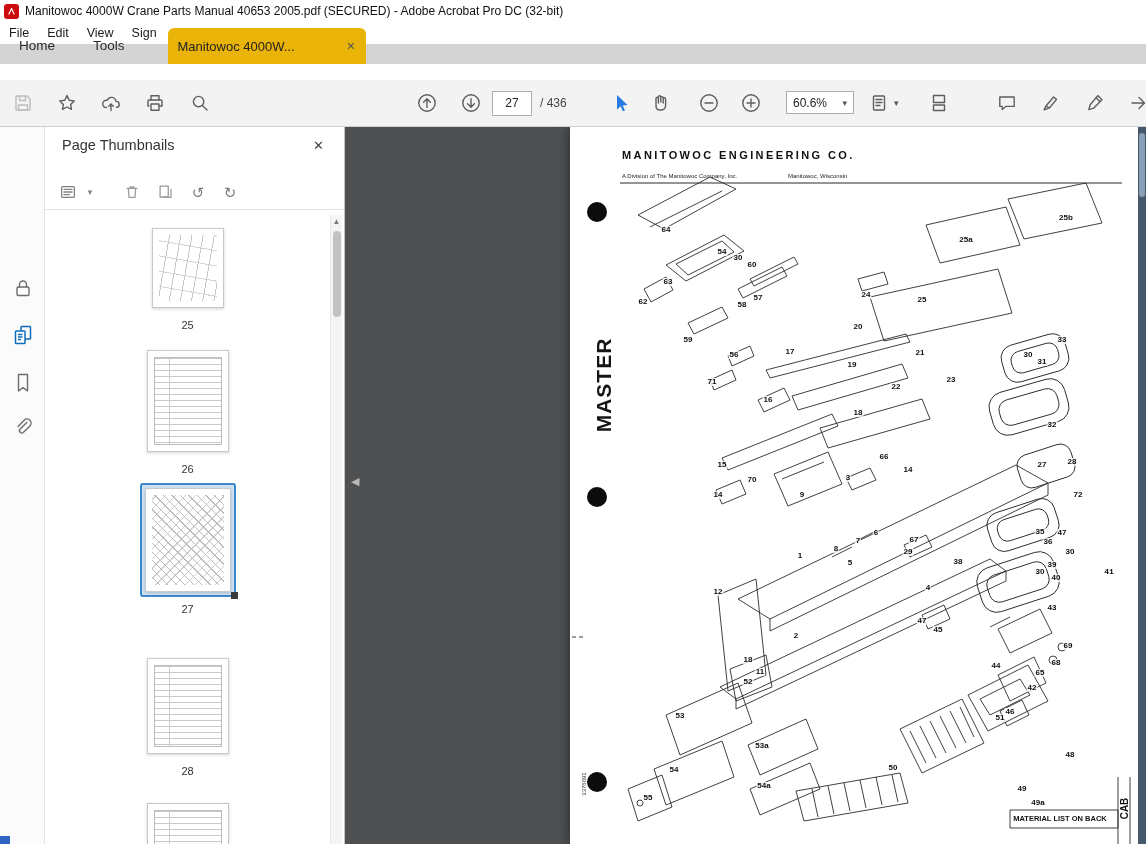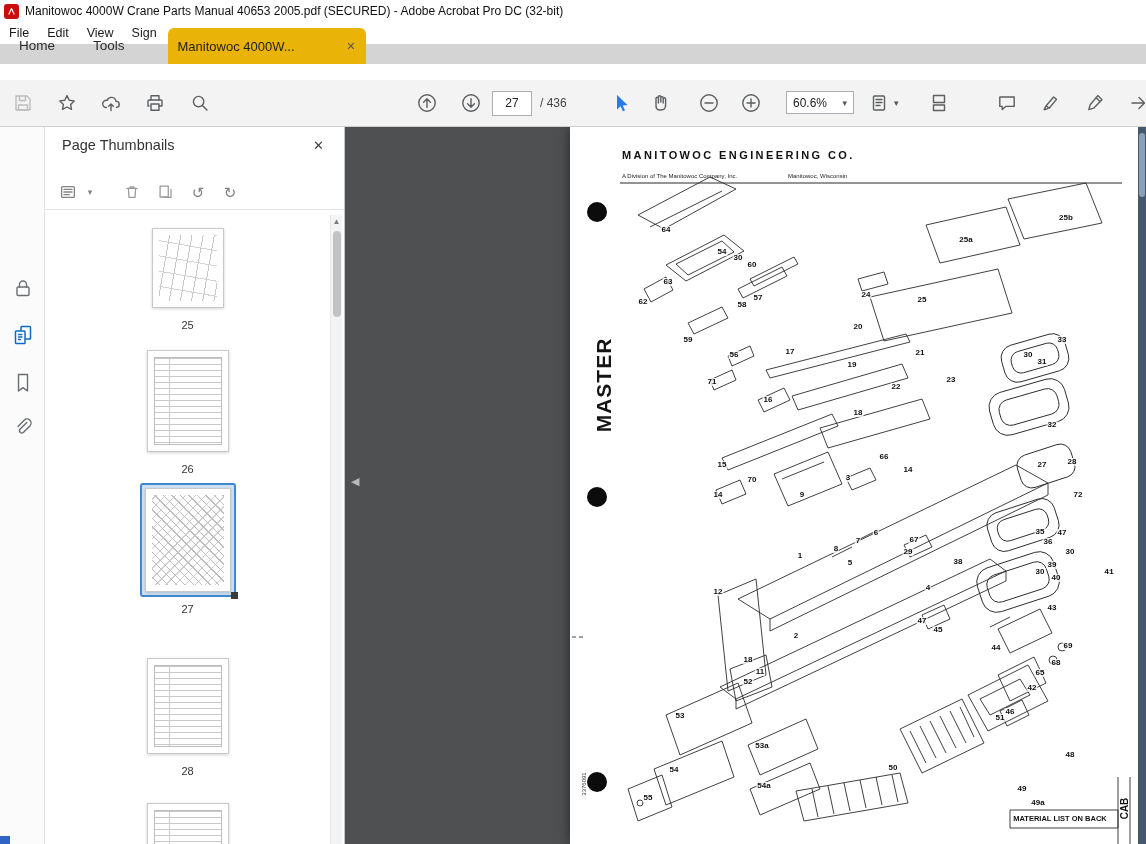--- a/index.html
+++ b/index.html
@@ -495,21 +495,21 @@
           <span class="part-label" style="left: 266px; top: 422px;">8</span>
           <span class="part-label" style="left: 288px; top: 414px;">7</span>
           <span class="part-label" style="left: 306px; top: 406px;">6</span>
           <span class="part-label" style="left: 280px; top: 436px;">5</span>
           <span class="part-label" style="left: 358px; top: 461px;">4</span>
           <span class="part-label" style="left: 226px; top: 509px;">2</span>
           <span class="part-label" style="left: 178px; top: 533px;">18</span>
           <span class="part-label" style="left: 190px; top: 545px;">11</span>
           <span class="part-label" style="left: 352px; top: 494px;">47</span>
           <span class="part-label" style="left: 368px; top: 503px;">45</span>
-          <span class="part-label" style="left: 426px; top: 521px;">44</span>
+          <span class="part-label" style="left: 426px; top: 539px;">44</span>
           <span class="part-label" style="left: 498px; top: 519px;">69</span>
           <span class="part-label" style="left: 486px; top: 536px;">68</span>
           <span class="part-label" style="left: 470px; top: 546px;">65</span>
           <span class="part-label" style="left: 462px; top: 561px;">42</span>
           <span class="part-label" style="left: 440px; top: 585px;">46</span>
           <span class="part-label" style="left: 178px; top: 555px;">52</span>
           <span class="part-label" style="left: 110px; top: 589px;">53</span>
           <span class="part-label" style="left: 192px; top: 619px;">53a</span>
           <span class="part-label" style="left: 104px; top: 643px;">54</span>
           <span class="part-label" style="left: 194px; top: 659px;">54a</span>

